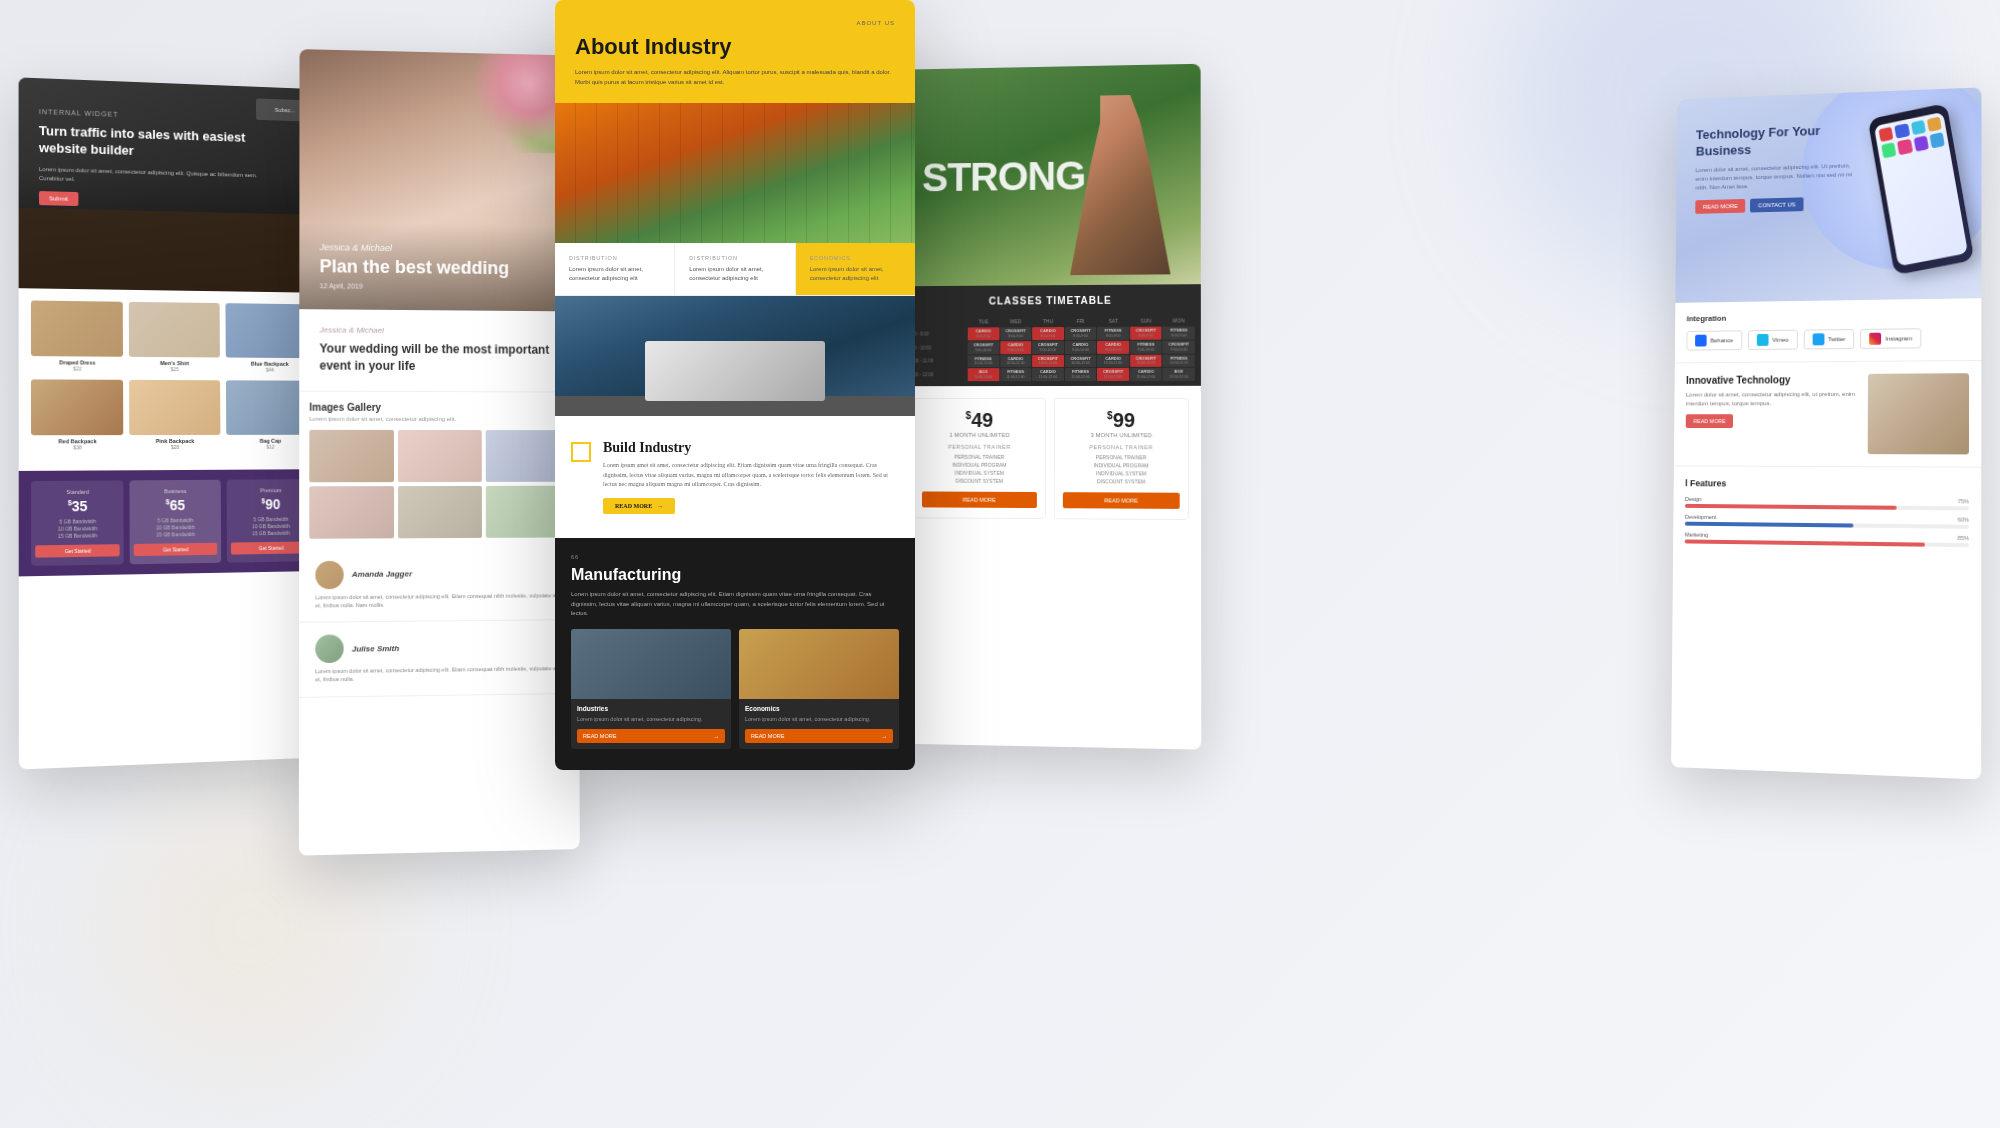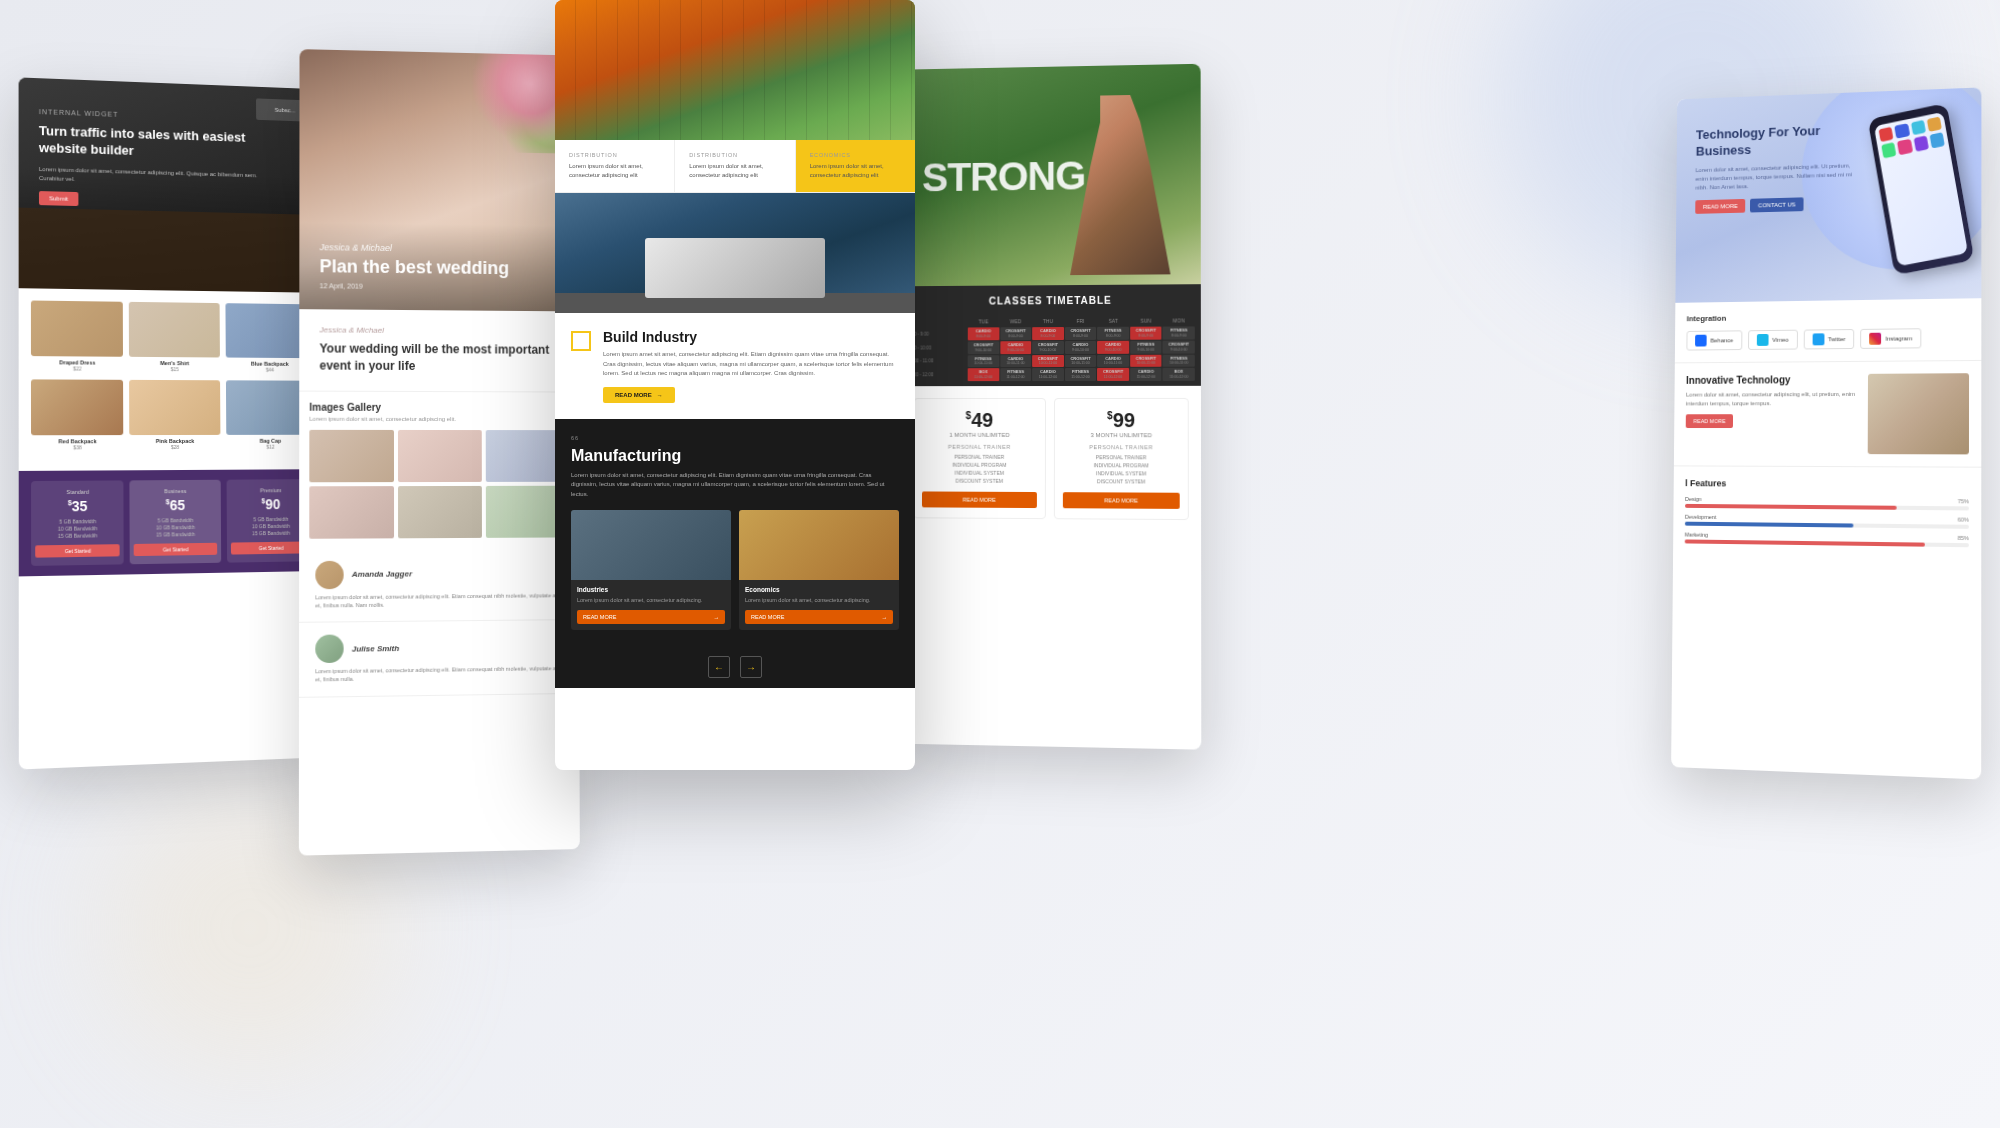--- a/index.html
+++ b/index.html
@@ -393,24 +393,25 @@
       background: linear-gradient(135deg, #e8e8e8 0%, #c8c8c8 50%, #a8a8a8 100%);
       border-radius: 3px;
     }
     .card-industry .road-sim {
       position: absolute;
       bottom: 0; left: 0; right: 0;
       height: 20px;
       background: #555;
     }
     .card-industry .build-section {
-      padding: 16px 16px;
+      padding: 24px 16px;
       display: flex;
       align-items: flex-start;
       gap: 12px;
+      font-family: Liberation Serif, serif;
     }
     .card-industry .build-icon {
       width: 20px; height: 20px;
       border: 2px solid #f5c518;
       flex-shrink: 0;
       margin-top: 2px;
     }
     .card-industry .build-content {}
     .card-industry .build-title {
       font-size: 14px;
@@ -1016,20 +1017,25 @@
     <div class="testimonial">
       <div style="display:flex;align-items:center;margin-bottom:4px;">
         <div class="test-avatar" style="background:linear-gradient(135deg,#a0c0a0,#80a080);"></div>
         <div class="test-name">Julise Smith</div>
       </div>
       <div class="test-text">Lorem ipsum dolor sit amet, consectetur adipiscing elit. Etiam consequat nibh molestie, vulputate arcu et, finibus nulla.</div>
     </div>
   </div>
 
   <div class="card card-industry">
+    <div class="about-section">
+      <div class="about-label">ABOUT US</div>
+      <div class="about-title">About Industry</div>
+      <div class="about-text">Lorem ipsum dolor sit amet, consectetur adipiscing elit. Aliquam tortor purus, suscipit a malesuada quis, blandit a dolor. Morbi quis purus at lacum tristique varius sit amet id est.</div>
+    </div>
     <div class="about-img">
       <div class="containers-sim"></div>
     </div>
     <div class="dist-section">
       <div class="dist-col">
         <div class="dist-label">Distribution</div>
         <div class="dist-text">Lorem ipsum dolor sit amet, consectetur adipiscing elit</div>
       </div>
       <div class="dist-col">
         <div class="dist-label">Distribution</div>

